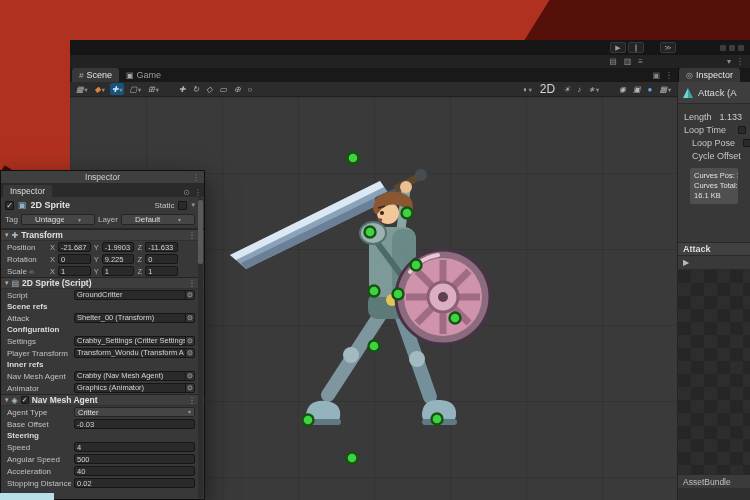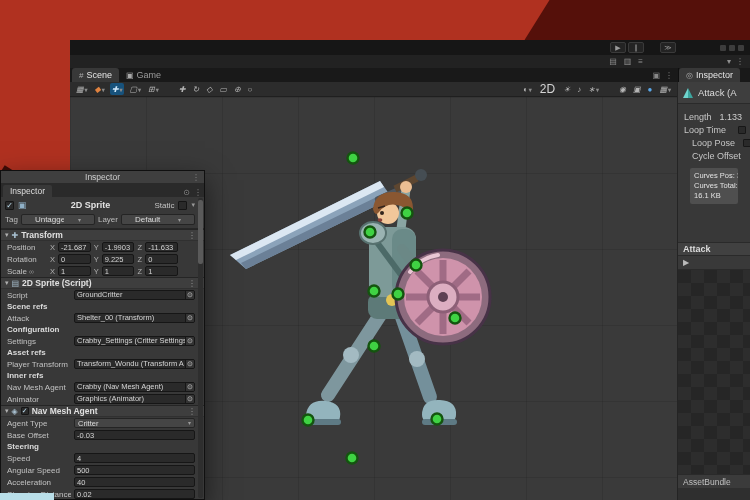--- a/index.html
+++ b/index.html
@@ -114,21 +114,21 @@
   .fw-ticon { color:#8a8a8a; font-size:8px; }
   .fw-ticon.pushed { margin-left:auto; }
 
   .fw-gohead { background:#383838; border-bottom:1px solid #272727; padding:1px 9px 2px 4px; }
   .gorow1 { display:flex; align-items:center; gap:4px; height:14px; }
   .chk { width:9px; height:9px; background:#2a2a2a; border:1px solid #151515;
     border-radius:1px; font-size:8px; line-height:7px; text-align:center; color:#bfe0f2;
     flex:none; }
   .chk i { font-style:normal; }
   .go-icon { color:#8fb0c7; font-size:9px; line-height:9px; }
-  .go-name { flex:1; font-weight:bold; color:#e2e2e2; font-size:9px; overflow:hidden; white-space:nowrap;text-align:center; }
+  .go-name { flex:1; font-weight:bold; color:#e2e2e2; font-size:9px; overflow:hidden; white-space:nowrap; }
   .static-lb { color:#c4c4c4; font-size:8px; }
   .dd-icon { color:#999; font-size:7px; }
   .gorow2 { display:flex; align-items:center; gap:3px; height:14px; }
   .lb-sm { color:#bdbdbd; font-size:8px; flex:none; }
   .mini-dd { flex:1; height:11px; background:#454545; border:1px solid #242424;
     border-radius:2px; display:flex; align-items:center; padding:0 13px; gap:14px;
     font-size:8px; color:#ddd; min-width:0; }
   .mini-dd i { font-style:normal; flex:1; overflow:hidden; white-space:nowrap; }
   .mini-dd b { font-weight:normal; color:#999; font-size:6px; }
 
@@ -515,21 +515,20 @@
       </span>
   </div>
   <div class="fsection">Configuration</div>
   <div class="frow">
     <span class="flabel">Settings</span>
     <span class="ofield">
         <i>Crabby_Settings (Critter Settings)</i>
         <b class="pick">⊙</b>
       </span>
   </div>
-  <div class="fsection">Asset refs</div>
   <div class="frow">
     <span class="flabel">Player Transform</span>
     <span class="ofield">
         <i>Transform_Wondu (Transform A</i>
         <b class="pick">⊙</b>
       </span>
   </div>
   <div class="fsection">Inner refs</div>
   <div class="frow">
     <span class="flabel">Nav Mesh Agent</span>

